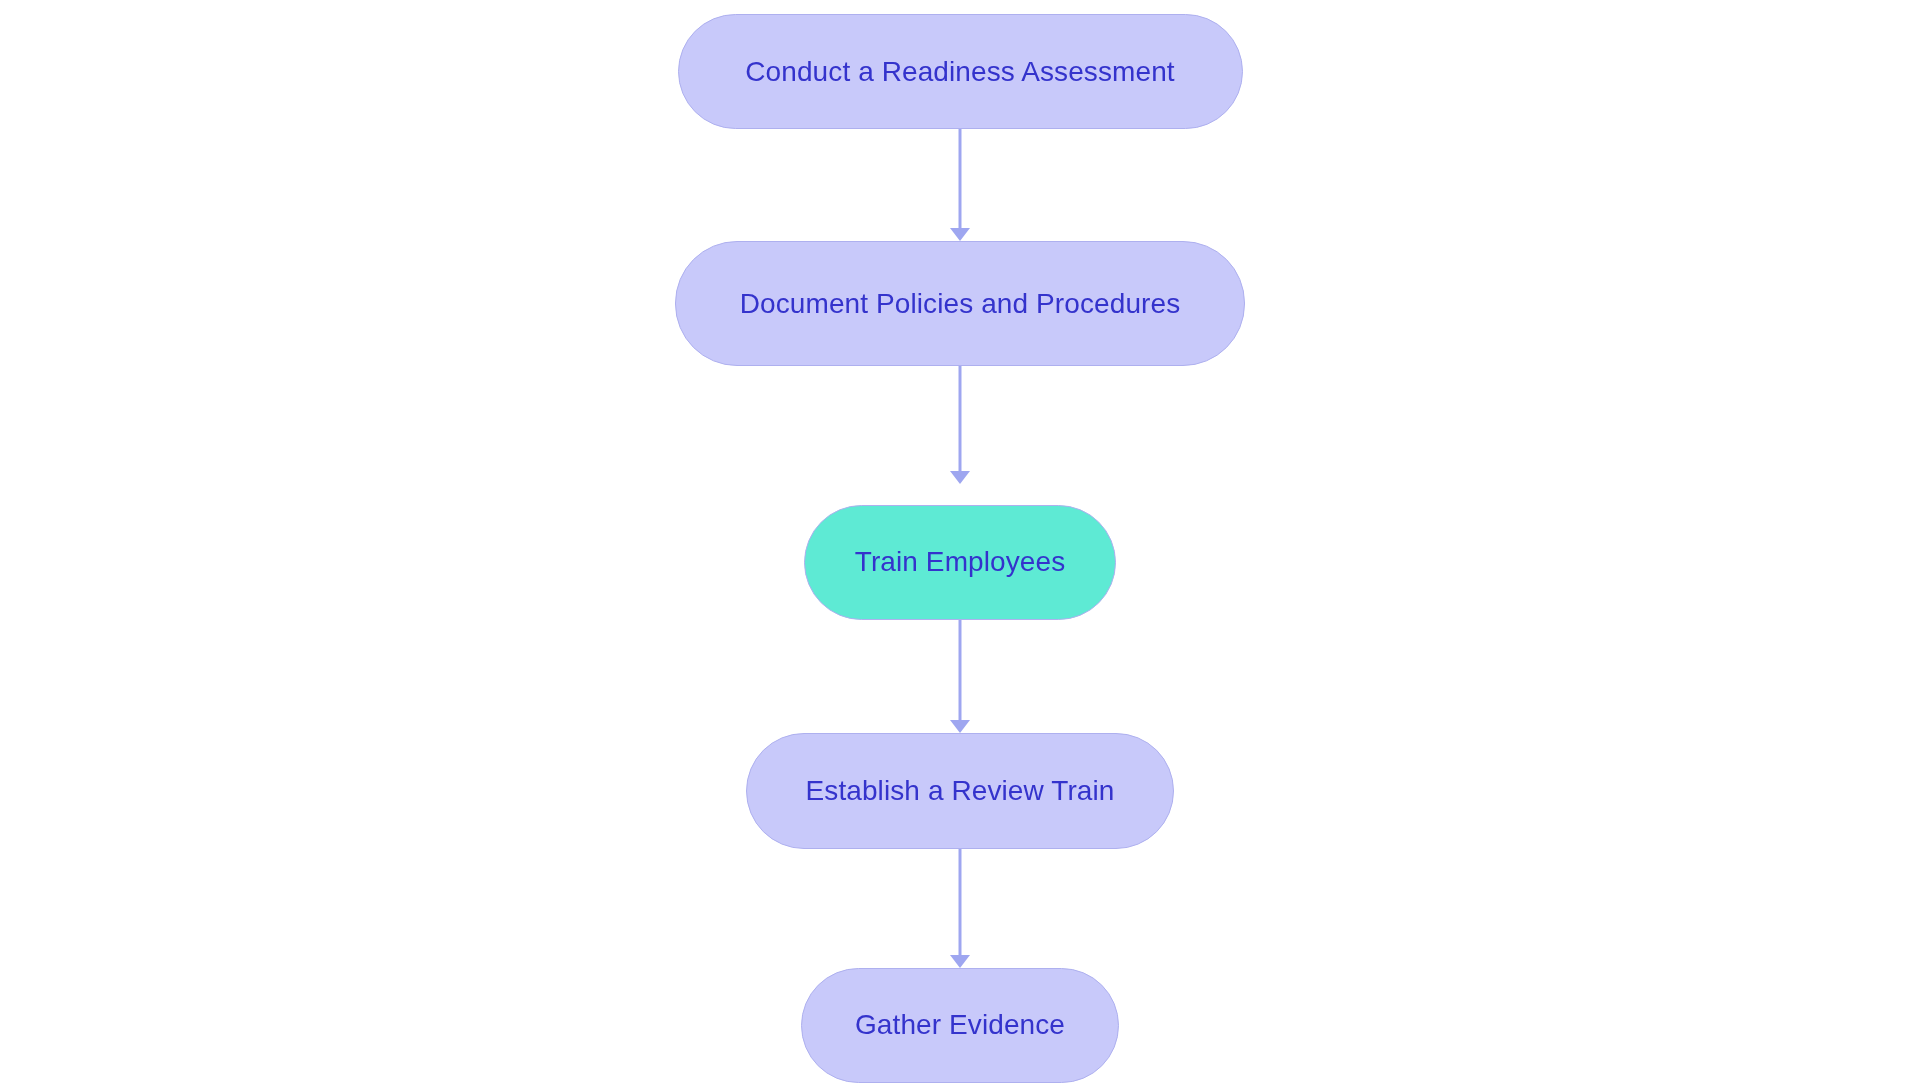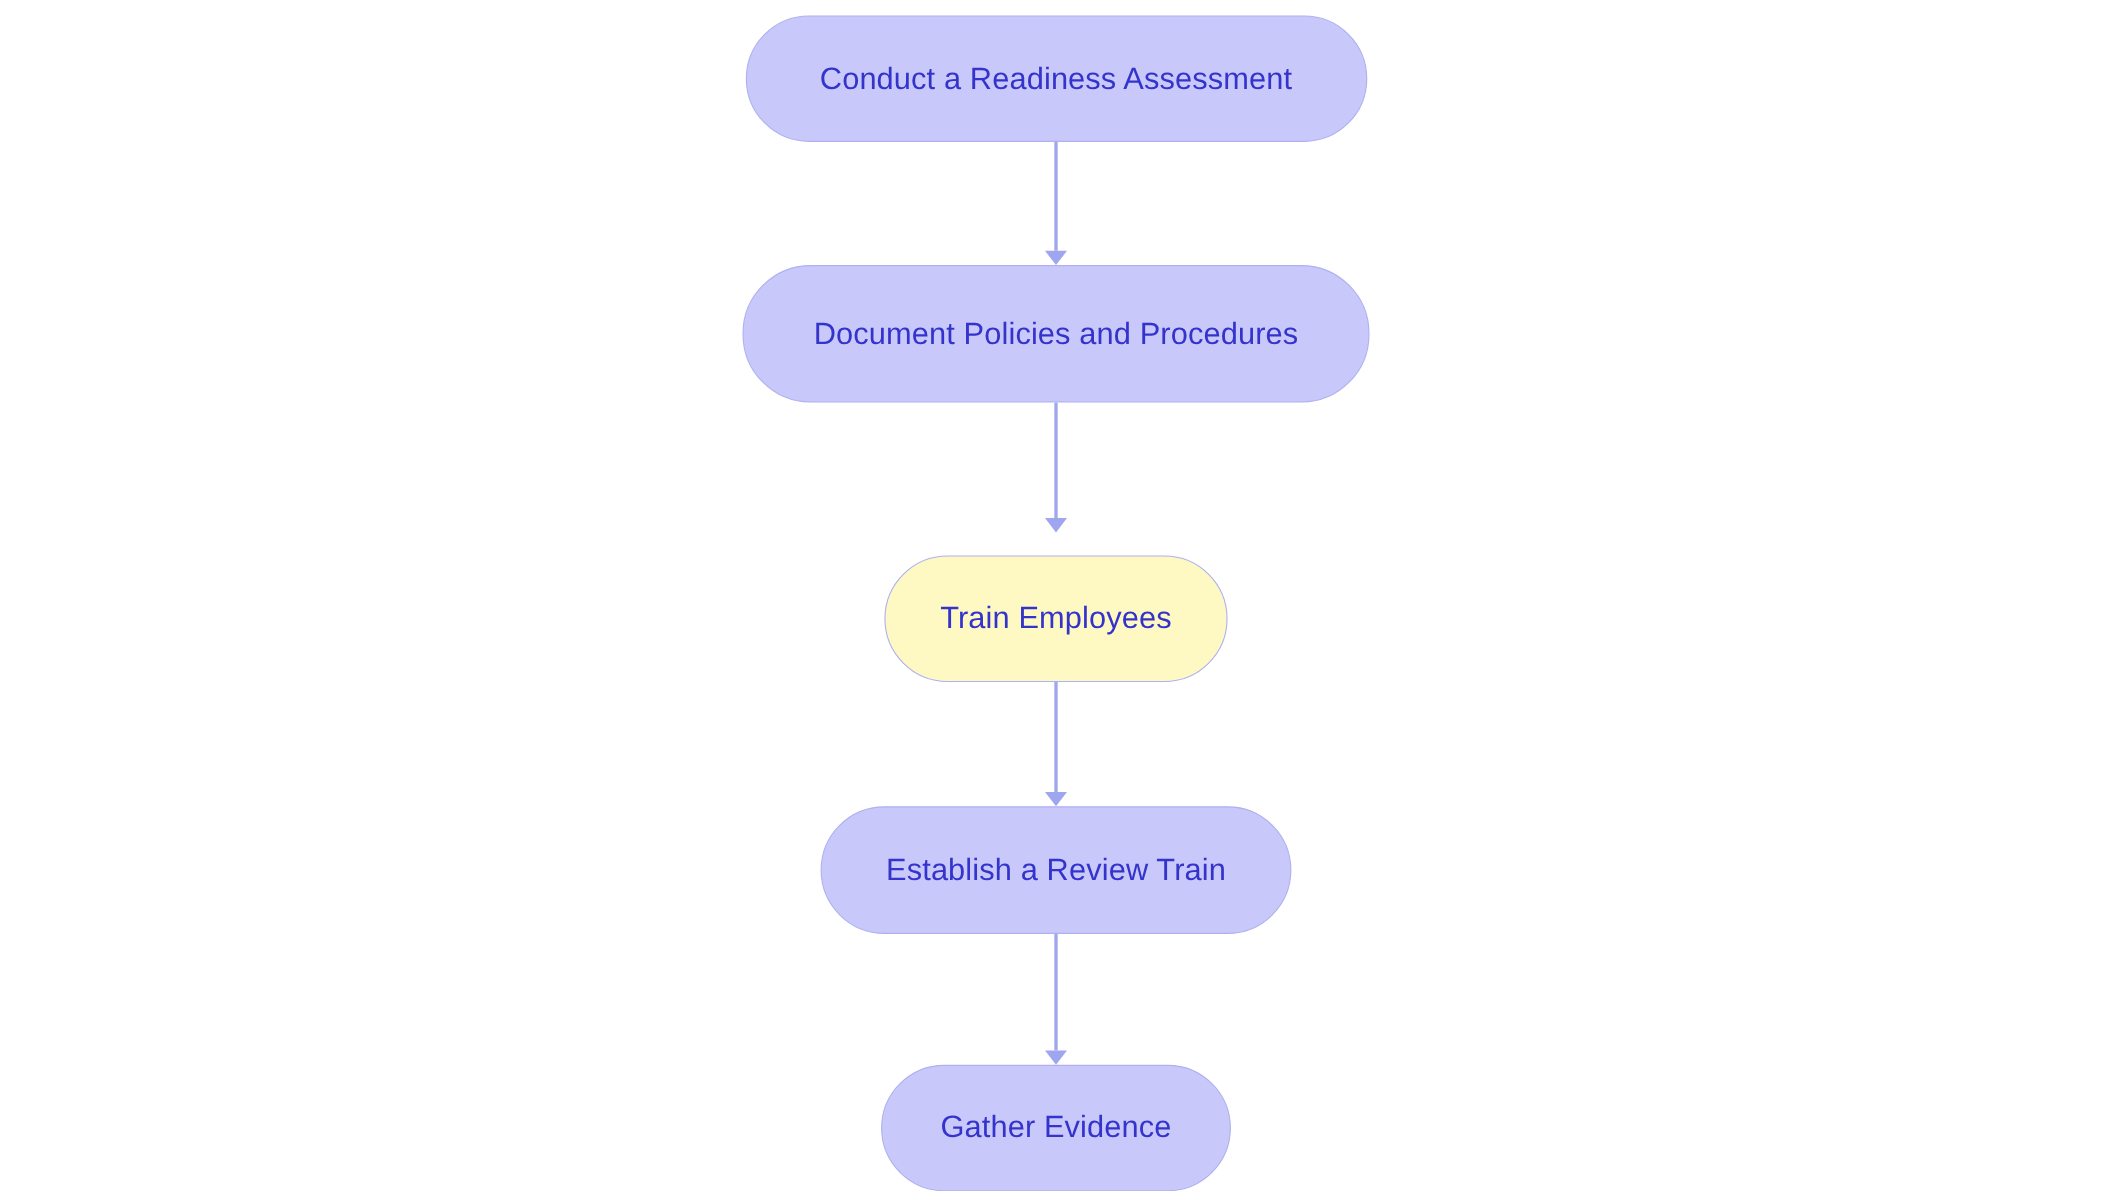--- a/index.html
+++ b/index.html
@@ -92,21 +92,21 @@
 
     <div class="node" id="n2" style="width: 570px; height: 128px; background: rgb(200, 201, 250); border-color: rgb(174, 176, 239); color: rgb(52, 51, 204);">
       <span class="node-label">Document Policies and Procedures</span>
     </div>
 
     <svg class="connector" width="40" height="118" viewBox="0 0 40 118">
       <line class="connector-line" x1="20" y1="0" x2="20" y2="105" stroke="#9ea6f0"></line>
       <polygon class="connector-arrowhead" points="10,105 30,105 20,118" fill="#9ea6f0"></polygon>
     </svg>
 
-    <div class="node" id="n3" style="width: 312px; height: 119px; background: #fef9c3; border-color: rgb(174, 176, 239); color: rgb(52, 51, 204); margin-top: 21px;">
+    <div class="node" id="n3" style="width: 312px; height: 119px; background: #5eead4; border-color: rgb(174, 176, 239); color: rgb(52, 51, 204); margin-top: 21px;">
       <span class="node-label">Train Employees</span>
     </div>
 
     <svg class="connector" width="40" height="113" viewBox="0 0 40 113">
       <line class="connector-line" x1="20" y1="0" x2="20" y2="100" stroke="#9ea6f0"></line>
       <polygon class="connector-arrowhead" points="10,100 30,100 20,113" fill="#9ea6f0"></polygon>
     </svg>
 
     <div class="node" id="n4" style="width: 428px; height: 119px; background: rgb(200, 201, 250); border-color: rgb(174, 176, 239); color: rgb(52, 51, 204);">
       <span class="node-label">Establish a Review Train</span>

